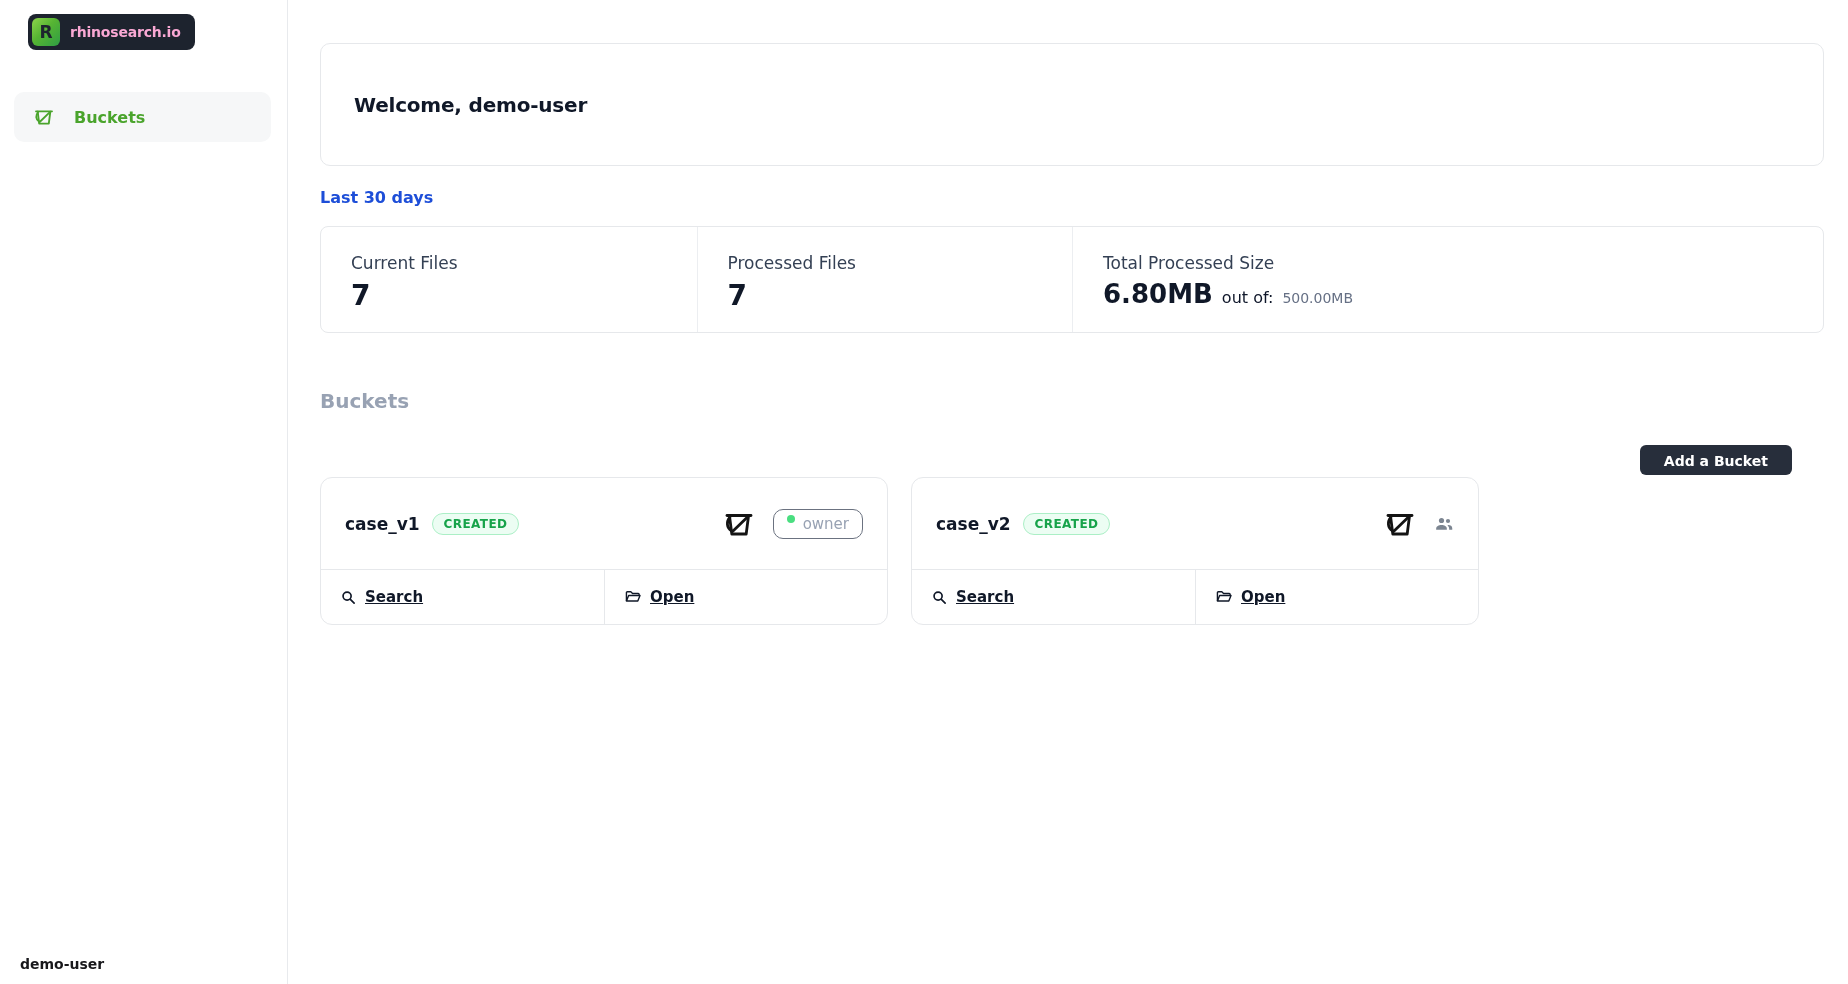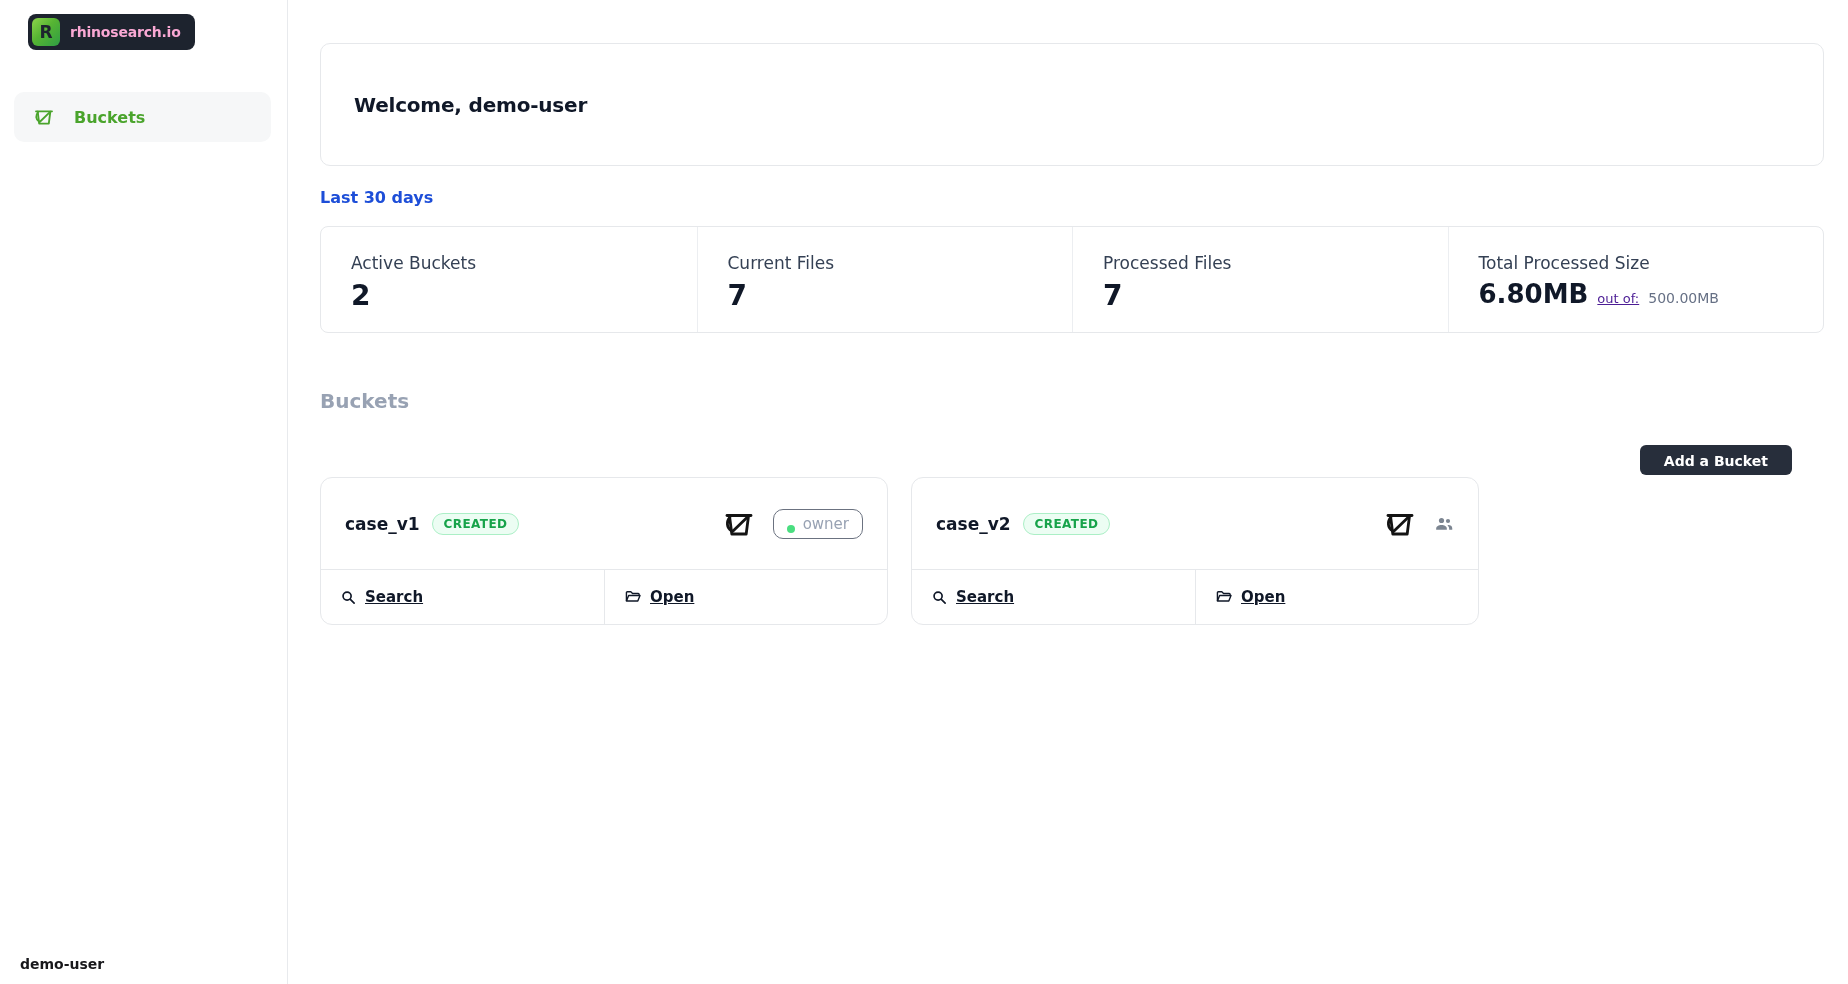--- a/index.html
+++ b/index.html
@@ -61,21 +61,21 @@
     margin-top: 19px; height: 107px;
     border: 1px solid #e6e8eb; border-radius: 8px; background: #fff;
     display: grid; grid-template-columns: repeat(4, 1fr);
   }
   .stat-cell { padding: 26px 0 0 30px; }
   .stat-cell + .stat-cell { border-left: 1px solid #eceef1; }
   .stat-label { font-size: 17px; color: #344054; }
   .stat-value { margin-top: 6px; font-size: 28px; font-weight: bold; color: #101828; }
   .stat-value-row { margin-top: 6px; display: flex; align-items: baseline; gap: 9px; }
   .stat-value-big { font-size: 26px; font-weight: bold; color: #101828; }
-  .stat-outof { font-size: 13px; color: #4c1d95; text-decoration: underline; }
+  .stat-outof { font-size: 16px; color: #0f172a; }
   .stat-quota { font-size: 14px; color: #667085; }
 
   .buckets-heading { margin-top: 56px; font-size: 20px; font-weight: bold; color: #98a2b3; }
 
   .add-row { display: flex; justify-content: flex-end; margin-top: 32px; padding-right: 32px; }
   .add-button {
     background: #272e3b; color: #ffffff; border: none; border-radius: 6px;
     font-family: inherit; font-weight: bold; font-size: 14px;
     padding: 8px 24px; height: 30px; cursor: pointer;
   }
@@ -93,21 +93,21 @@
   .card-title-group { display: flex; align-items: center; gap: 12px; }
   .bucket-name { font-size: 17px; font-weight: bold; color: #101828; }
   .status-badge {
     background: #ecfdf3; border: 1px solid #abefc6; color: #17a34a;
     border-radius: 999px; padding: 3px 11px;
     font-size: 12px; font-weight: bold; letter-spacing: 0.4px;
   }
   .card-icons-group { display: flex; align-items: center; gap: 16px; }
   .bucket-glyph { color: #141414; display: flex; }
   .owner-badge {
-    display: inline-flex; align-items: flex-end; gap: 8px;
+    display: inline-flex; align-items: flex-start; gap: 8px;
     border: 1px solid #6b7280; border-radius: 10px;
     padding: 5px 13px; background: #fff;
   }
   .owner-dot { width: 8px; height: 8px; border-radius: 50%; background: #4ade80; }
   .owner-label { font-size: 15px; color: #98a2b3; }
   .people-glyph { color: #7c8591; display: flex; }
 
   .card-footer {
     border-top: 1px solid #e6e8eb;
     display: grid; grid-template-columns: 1fr 1fr; text-decoration: underline;
@@ -150,24 +150,20 @@
 <main class="main">
 
   <section class="welcome-card">
     <h1 class="welcome-title">Welcome, demo-user</h1>
   </section>
 
   <h2 class="period-label">Last 30 days</h2>
 
   <section class="stats-panel">
     <div class="stat-cell">
-      <div class="stat-label">Active Buckets</div>
-      <div class="stat-value">2</div>
-    </div>
-    <div class="stat-cell">
       <div class="stat-label">Current Files</div>
       <div class="stat-value">7</div>
     </div>
     <div class="stat-cell">
       <div class="stat-label">Processed Files</div>
       <div class="stat-value">7</div>
     </div>
     <div class="stat-cell">
       <div class="stat-label">Total Processed Size</div>
       <div class="stat-value-row">

